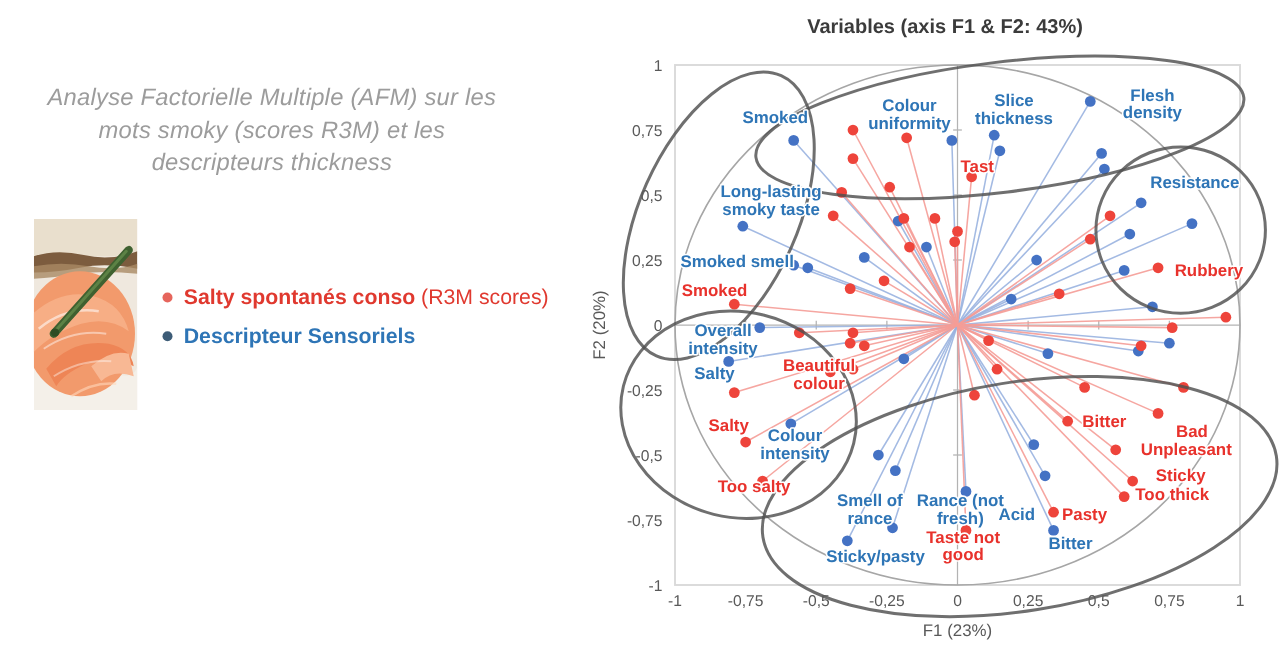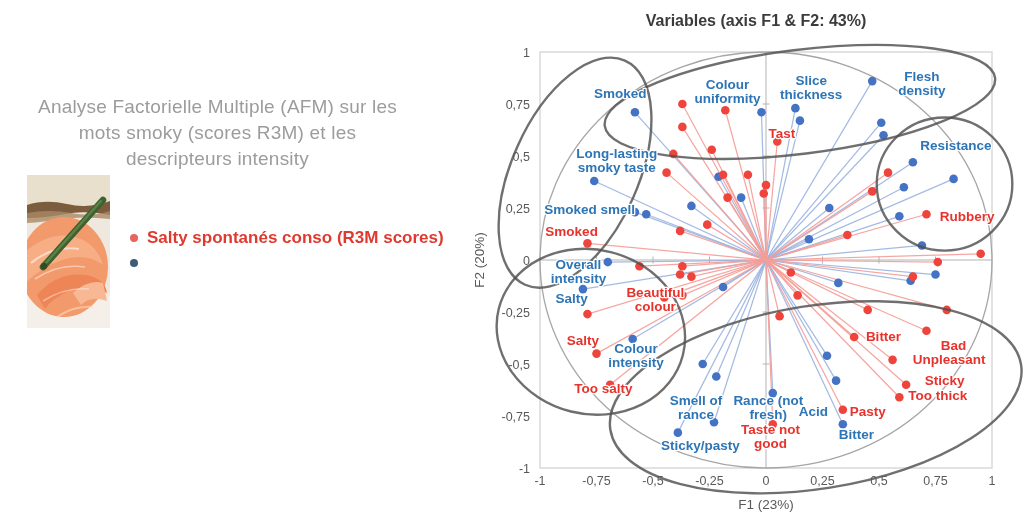--- a/index.html
+++ b/index.html
@@ -2,40 +2,40 @@
 <html><head>
 <meta charset="utf-8">
 <style>
   html,body{margin:0;padding:0;background:#ffffff;}
   .canvas{
     position:relative;width:1024px;height:531px;background:#ffffff;overflow:hidden;
     font-family:"Liberation Sans", sans-serif;
   }
   .afm-heading{
     position:absolute;left:5px;top:66px;width:425px;text-align:center;
-    font-size:19px;line-height:26px;color:#9c9c9c;letter-spacing:.2px;margin-top:28px;
+    font-style:italic;font-size:19px;line-height:26px;color:#9c9c9c;letter-spacing:.2px;
   }
   .photo{position:absolute;left:27px;top:175px;width:83px;height:153px;overflow:hidden;}
   .photo svg{display:block;width:100%;height:100%;}
   .legend{position:absolute;left:130px;top:228px;}
   .legend-row{display:flex;align-items:center;margin-bottom:11px;font-size:17px;font-weight:bold;white-space:nowrap;}
   .legend-row .bullet{width:8px;height:8px;border-radius:50%;margin-right:9px;flex:0 0 auto;}
-  .legend-row .rest{font-weight:bold;}
+  .legend-row .rest{font-weight:normal;}
   svg.plot{position:absolute;left:0;top:0;}
   text{font-family:"Liberation Sans", sans-serif;}
 </style>
 </head>
 <body>
 
 <div class="canvas">
 
   <div class="afm-heading">
     <div>Analyse Factorielle Multiple (AFM) sur les</div>
     <div>mots smoky (scores R3M) et les</div>
-    <div>descripteurs intensity</div>
+    <div>descripteurs thickness</div>
   </div>
 
   <div class="photo">
     <svg viewBox="0 0 83 153">
       <rect width="83" height="153" fill="#efe8de"></rect>
       <rect width="83" height="30" fill="#e9dfcd"></rect>
       <path d="M0,30 Q18,24 40,29 T83,26 L83,40 Q58,35 38,39 T0,43 Z" fill="#7c5c3e"></path>
       <path d="M0,38 Q22,34 44,38 T83,36 L83,44 Q56,41 36,44 T0,48 Z" fill="#a98a64" opacity="0.8"></path>
       <path d="M0,120 Q28,110 55,121 T83,116 L83,153 L0,153 Z" fill="#f4f0e9"></path>
       <ellipse cx="37" cy="92" rx="44" ry="50" fill="#f29a6c"></ellipse>
@@ -52,20 +52,21 @@
     </svg>
   </div>
 
   <div class="legend">
     <div class="legend-row">
       <span class="bullet" id="bullet0" style="background: rgb(230, 101, 92);"></span>
       <span class="legend-text" id="legtext0" style="color: rgb(224, 57, 47);"><b>Salty spontanés conso</b><span class="rest"> (R3M scores)</span></span>
     </div>
     <div class="legend-row">
       <span class="bullet" id="bullet1" style="background: rgb(61, 92, 119);"></span>
+      <span class="legend-text" id="legtext1" style="color: rgb(46, 117, 182);"><b>Descripteur Sensoriels</b><span class="rest"></span></span>
     </div>
   </div>
 
   <svg class="plot" id="plot" width="1024" height="531" viewBox="0 0 1024 531">
       <rect x="540" y="52" width="452" height="416" fill="#ffffff" stroke="#d9d9d9" stroke-width="1.5"></rect>
       <line x1="766" y1="52" x2="766" y2="468" stroke="#b3b3b3" stroke-width="1"></line>
       <line x1="540" y1="260" x2="992" y2="260" stroke="#b3b3b3" stroke-width="1"></line>
       <line x1="596.5" y1="256.5" x2="596.5" y2="263.5" stroke="#b3b3b3" stroke-width="1"></line>
       <line x1="762.5" y1="416" x2="769.5" y2="416" stroke="#b3b3b3" stroke-width="1"></line>
       <line x1="653" y1="256.5" x2="653" y2="263.5" stroke="#b3b3b3" stroke-width="1"></line>

